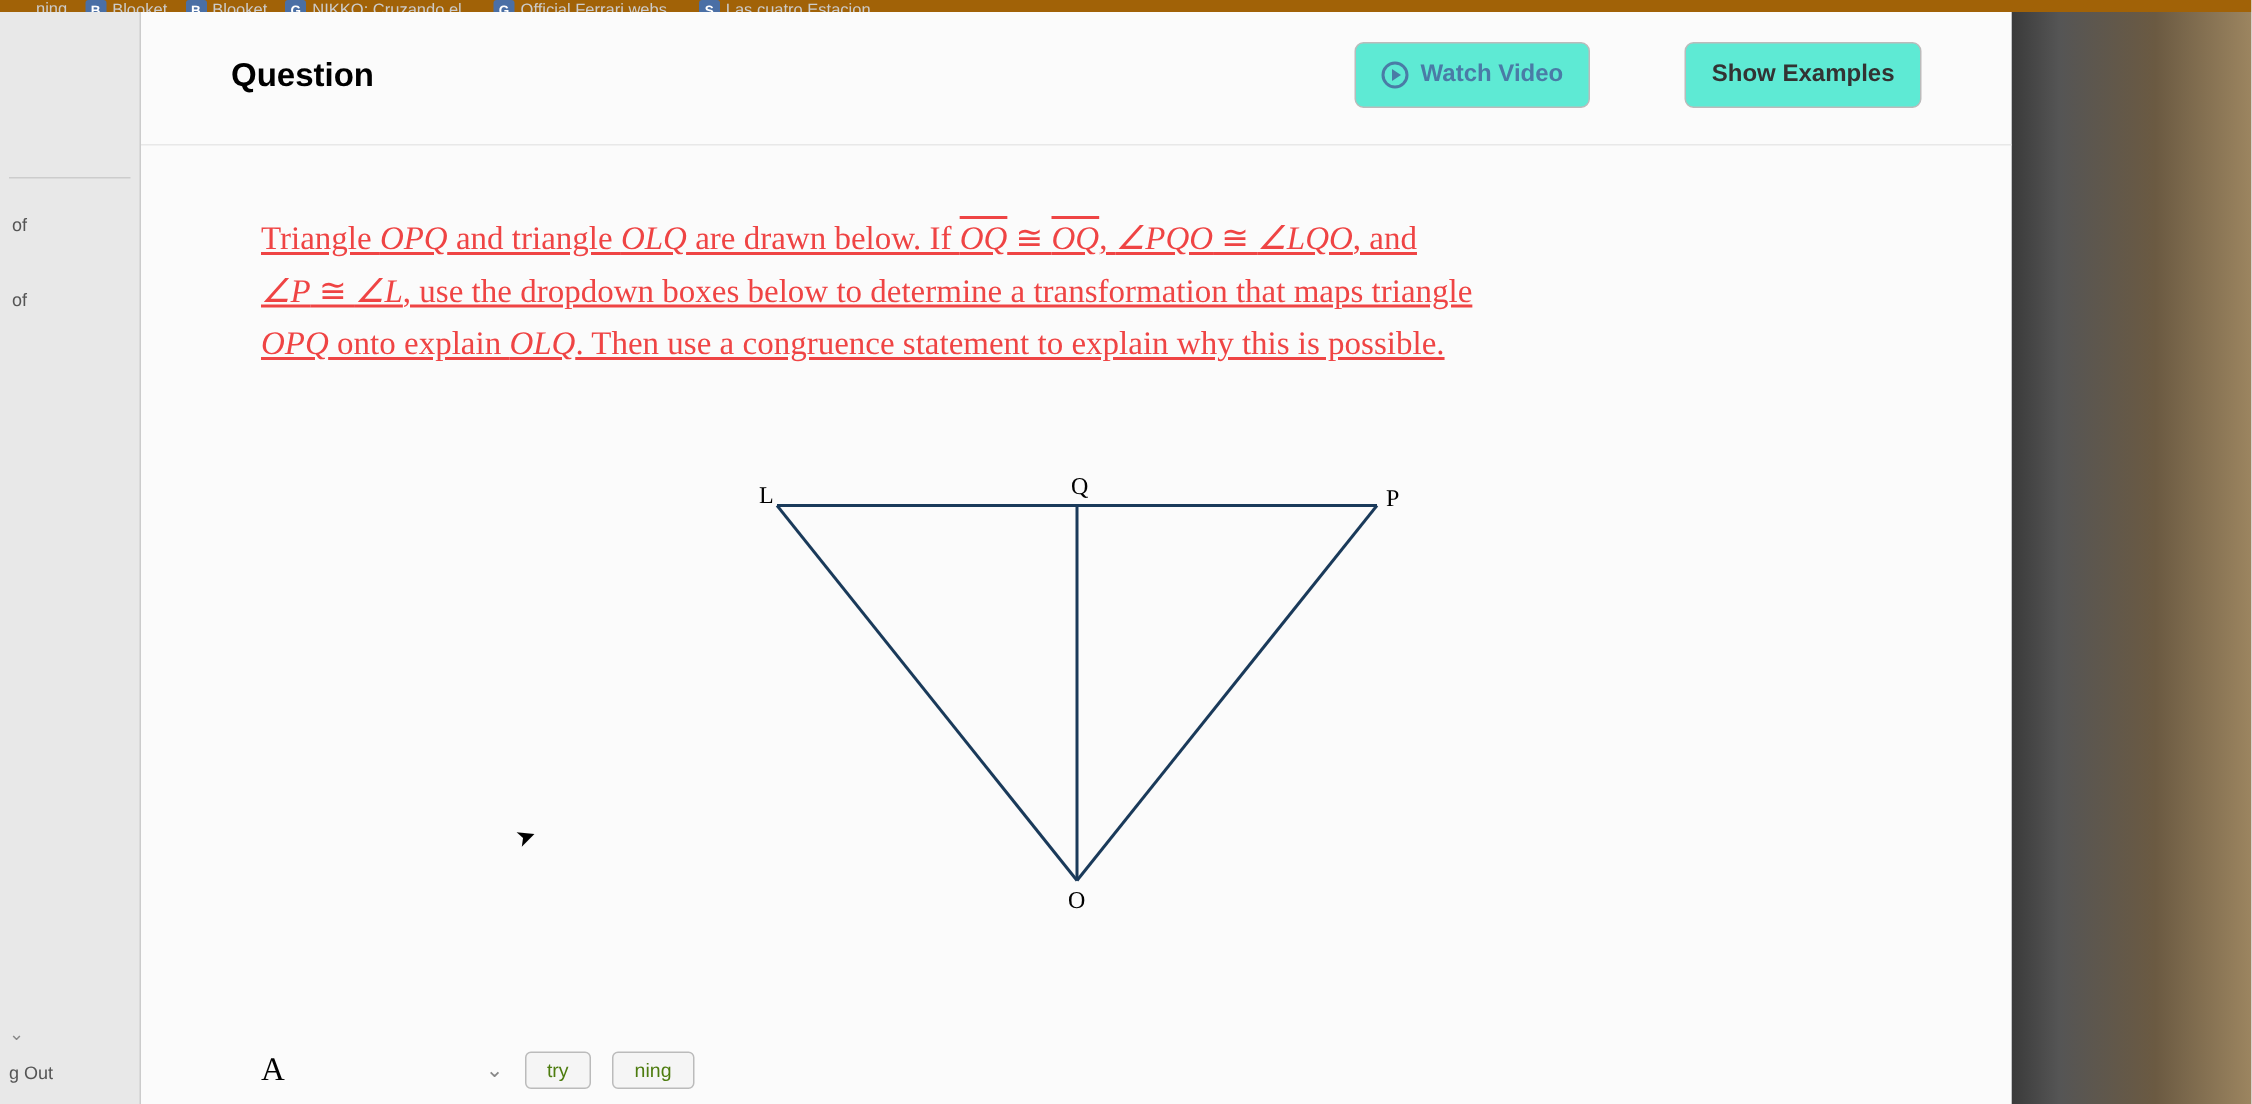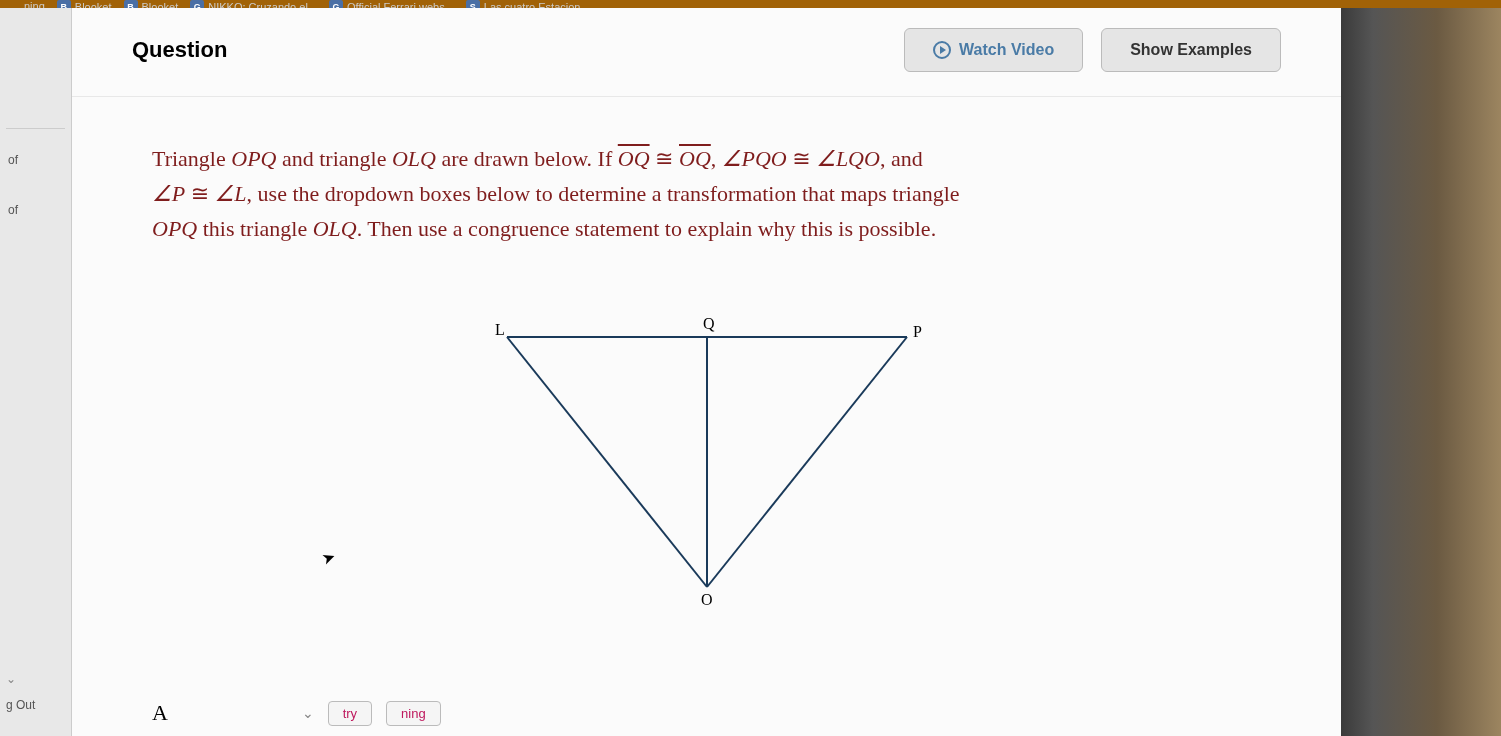--- a/index.html
+++ b/index.html
@@ -22,24 +22,24 @@
       color: #ccc;
       font-size: 11px;
     }
     .bookmark { display: flex; align-items: center; gap: 4px; white-space: nowrap; }
     .bookmark-icon { width: 14px; height: 14px; background: #4a6fa5; border-radius: 2px; display: inline-flex; align-items: center; justify-content: center; color: white; font-size: 9px; font-weight: bold; }
     .main-area {
       display: flex;
       height: calc(100% - 8px);
     }
     .sidebar {
-      width: 72px;
+      width: 94px;
       background: #e8e8e8;
       border-right: 1px solid #ccc;
-      padding: 20px 6px;
+      padding: 10px 6px;
       display: flex;
       flex-direction: column;
       justify-content: space-between;
       font-size: 12px;
       color: #555;
     }
     .sidebar-top { display: flex; flex-direction: column; gap: 80px; }
     .sidebar-item { padding: 4px 2px; }
     .sidebar-divider { height: 1px; background: #ccc; margin: 20px 0; }
     .content {
@@ -55,44 +55,46 @@
       padding: 0 60px 24px 60px;
       border-bottom: 1px solid #e8e8e8;
     }
     .question-title {
       font-size: 22px;
       font-weight: bold;
       color: #000000;
     }
     .header-buttons { display: flex; gap: 18px; }
     .header-btn {
-      background: #e5e5e5;
+      background: #5eead4;
       border: 1px solid #bbb;
       border-radius: 6px;
-      padding: 12px 28px;
+      padding: 12px 17px;
       font-size: 16px;
       font-weight: 600;
       color: #4a7ba6;
       cursor: pointer;
       display: flex;
       align-items: center;
       gap: 8px;
+      margin-left: 45px;
     }
     .header-btn.secondary { color: #333; justify-content: center; }
     .play-circle {
       width: 18px; height: 18px; border: 2px solid #4a7ba6; border-radius: 50%;
       display: inline-flex; align-items: center; justify-content: center;
     }
     .play-circle::after { content: ''; border-left: 6px solid #4a7ba6; border-top: 4px solid transparent; border-bottom: 4px solid transparent; margin-left: 2px; }
     .question-body {
       padding: 44px 80px 20px 80px;
       font-size: 22px;
-      color: #7f1d1d;
+      color: #ef4444;
       line-height: 1.6;
       font-family: Georgia, 'Times New Roman', serif;
+      text-decoration: underline;
     }
     .math-i { font-style: italic; }
     .overline { text-decoration: overline; }
     .diagram-area {
       display: flex;
       justify-content: center;
       padding: 40px 0 10px 0;
     }
     .answer-row {
       display: flex;
@@ -111,21 +113,21 @@
     .dropdown-chev {
       color: #888;
       font-size: 14px;
     }
     .small-btn {
       background: #f5f5f5;
       border: 1px solid #bbb;
       border-radius: 4px;
       padding: 4px 14px;
       font-size: 13px;
-      color: #be185d;
+      color: #4d7c0f;
       cursor: pointer;
     }
     .sidebar-bottom { display: flex; flex-direction: column; gap: 12px; align-items: flex-start; padding-bottom: 4px;}
     .chev-down { color: #888; }
     .right-edge {
       width: 160px;
       background: linear-gradient(90deg, #3a3a3a, #555 20%, #6b5a42 60%, #9c8560);
     }
     .cursor-arrow {
       position: absolute;
@@ -193,21 +195,21 @@
         </button>
         <button class="header-btn secondary">
           <span>Show Examples</span>
         </button>
       </div>
     </div>
 
     <div class="question-body">
       <span>Triangle </span><span class="math-i">OPQ</span><span> and triangle </span><span class="math-i">OLQ</span><span> are drawn below. If </span><span class="overline math-i">OQ</span><span> ≅ </span><span class="overline math-i">OQ</span><span>, </span><span class="math-i">∠PQO</span><span> ≅ </span><span class="math-i">∠LQO</span><span>, and</span><br>
       <span class="math-i">∠P</span><span> ≅ </span><span class="math-i">∠L</span><span>, use the dropdown boxes below to determine a transformation that maps triangle</span><br>
-      <span class="math-i">OPQ</span><span> this triangle </span><span class="math-i">OLQ</span><span>. Then use a congruence statement to explain why this is possible.</span>
+      <span class="math-i">OPQ</span><span> onto explain </span><span class="math-i">OLQ</span><span>. Then use a congruence statement to explain why this is possible.</span>
     </div>
 
     <div class="diagram-area">
       <svg width="460" height="300" viewBox="0 0 460 300">
         <line x1="30" y1="30" x2="430" y2="30" stroke="#1a3a5a" stroke-width="2"></line>
         <line x1="30" y1="30" x2="230" y2="280" stroke="#1a3a5a" stroke-width="2"></line>
         <line x1="430" y1="30" x2="230" y2="280" stroke="#1a3a5a" stroke-width="2"></line>
         <line x1="230" y1="30" x2="230" y2="280" stroke="#1a3a5a" stroke-width="2"></line>
         <text x="18" y="28">L</text>
         <text x="226" y="22">Q</text>

